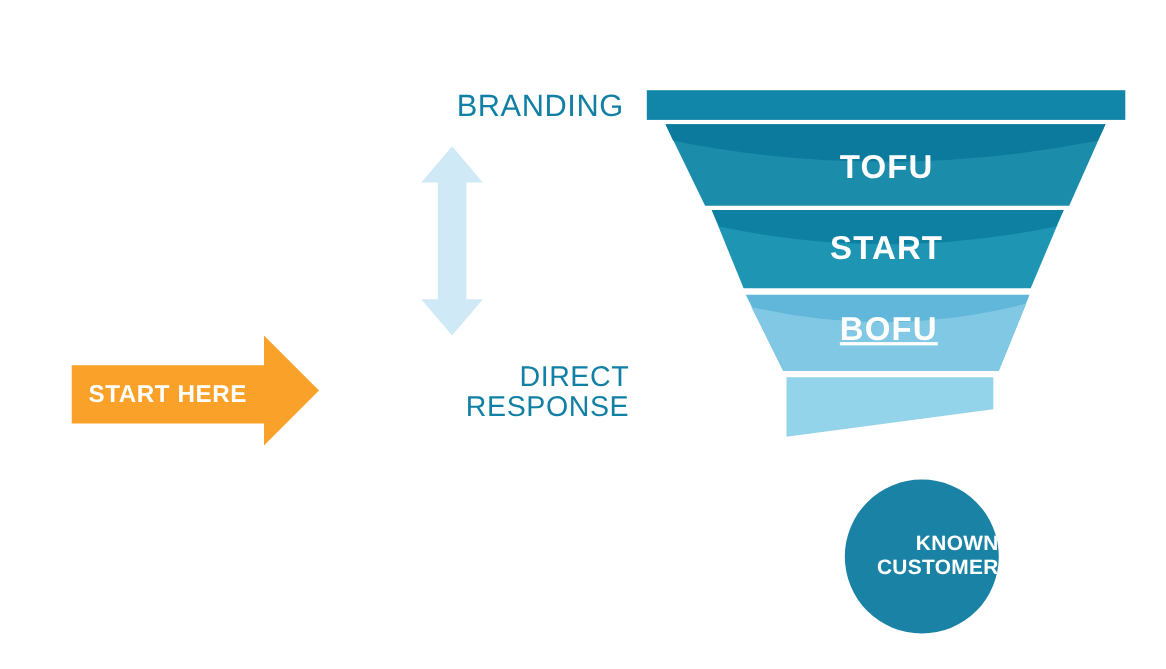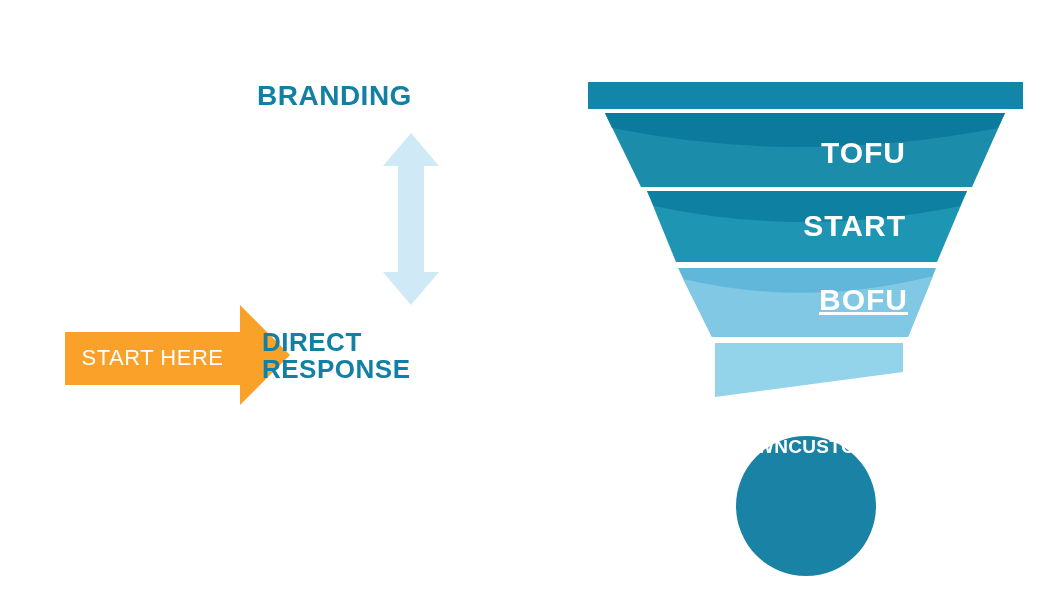--- a/index.html
+++ b/index.html
@@ -13,22 +13,22 @@
     width: 1060px;
     height: 608px;
     background: #ffffff;
     overflow: hidden;
   }
   .abs { position: absolute; }
 
   
   .teal-label {
     color: var(--teal-text, #1280a5);
-    font-weight: bold;
-    text-align: left;
+    font-weight: normal;
+    text-align: right;
     letter-spacing: 0.5px;
   }
   #branding-label {
     left: 257px; top: 82px; width: 310px;
     font-size: 28px; line-height: 28px;
   }
   #direct-response-label {
     left: 262px; top: 329px; width: 310px;
     font-size: 26px; line-height: 27px;
   }
@@ -39,52 +39,52 @@
 
   
   #updown-arrow { left: 383px; top: 133px; }
   .updown-fill { fill: var(--light-arrow, #cfe9f6); }
 
   
   #start-arrow { left: 65px; top: 305px; }
   .orange-fill { fill: var(--orange, #f9a128); }
   #start-here-text {
     left: 65px; top: 345px; width: 175px;
-    color: #ffffff; font-weight: normal; font-size: 22px;
+    color: #ffffff; font-weight: bold; font-size: 22px;
     line-height: 26px; text-align: center; letter-spacing: 0.5px;
   }
 
   
   #funnel-svg { left: 585px; top: 80px; }
   .funnel-bar   { fill: var(--funnel-bar, #1286a8); }
   .tofu-fill    { fill: var(--tofu, #1b8caa); }
   .tofu-arc     { fill: var(--tofu-arc, #0c7a9c); }
   .mofu-fill    { fill: var(--mofu, #1e95b2); }
   .mofu-arc     { fill: var(--mofu-arc, #0e81a2); }
   .bofu-fill    { fill: var(--bofu, #61b7d9); }
   .bofu-light   { fill: var(--bofu-light, #80c8e3); }
   .spout-fill   { fill: var(--spout, #93d4ea); }
 
   .stage-label {
-    color: #ffffff; font-weight: bold; text-align: right;
+    color: #ffffff; font-weight: bold; text-align: center;
     font-size: 30px; line-height: 32px; letter-spacing: 1px;
     width: 200px;
   }
   #tofu-label { left: 706px; top: 137px; }
   #mofu-label { left: 706px; top: 210px; }
   #bofu-label { left: 708px; top: 284px; text-decoration: underline; }
 
   
   #known-customer-circle {
-    left: 736px; top: 436px;
+    left: 768px; top: 436px;
     width: 140px; height: 140px;
     border-radius: 50%;
     background: var(--circle, #1a83a5);
-    display: flex; flex-direction: row;
-    align-items: flex-start; justify-content: center;
+    display: flex; flex-direction: column;
+    align-items: flex-end; justify-content: center;
   }
   #known-customer-circle div {
     color: #ffffff; font-weight: bold; font-size: 19px;
     line-height: 22px; text-align: center; letter-spacing: 0.3px;
   }
 </style>
 </head>
 <body>
 
 <div id="canvas">

